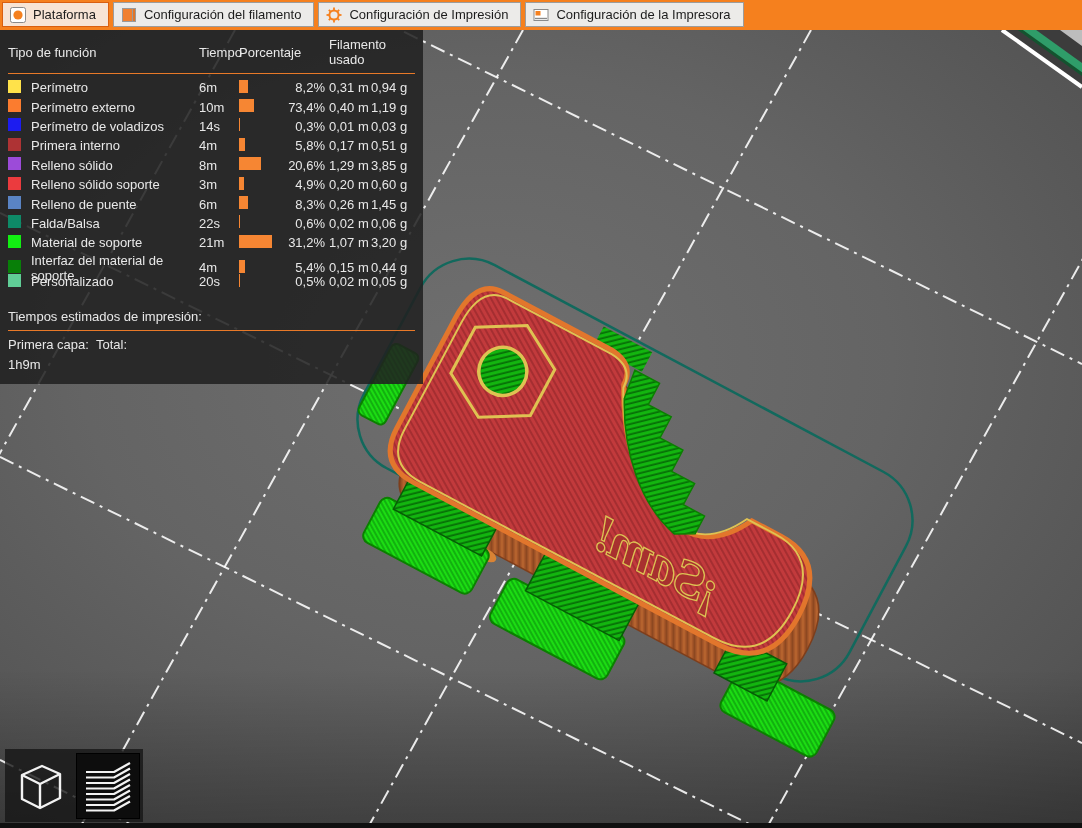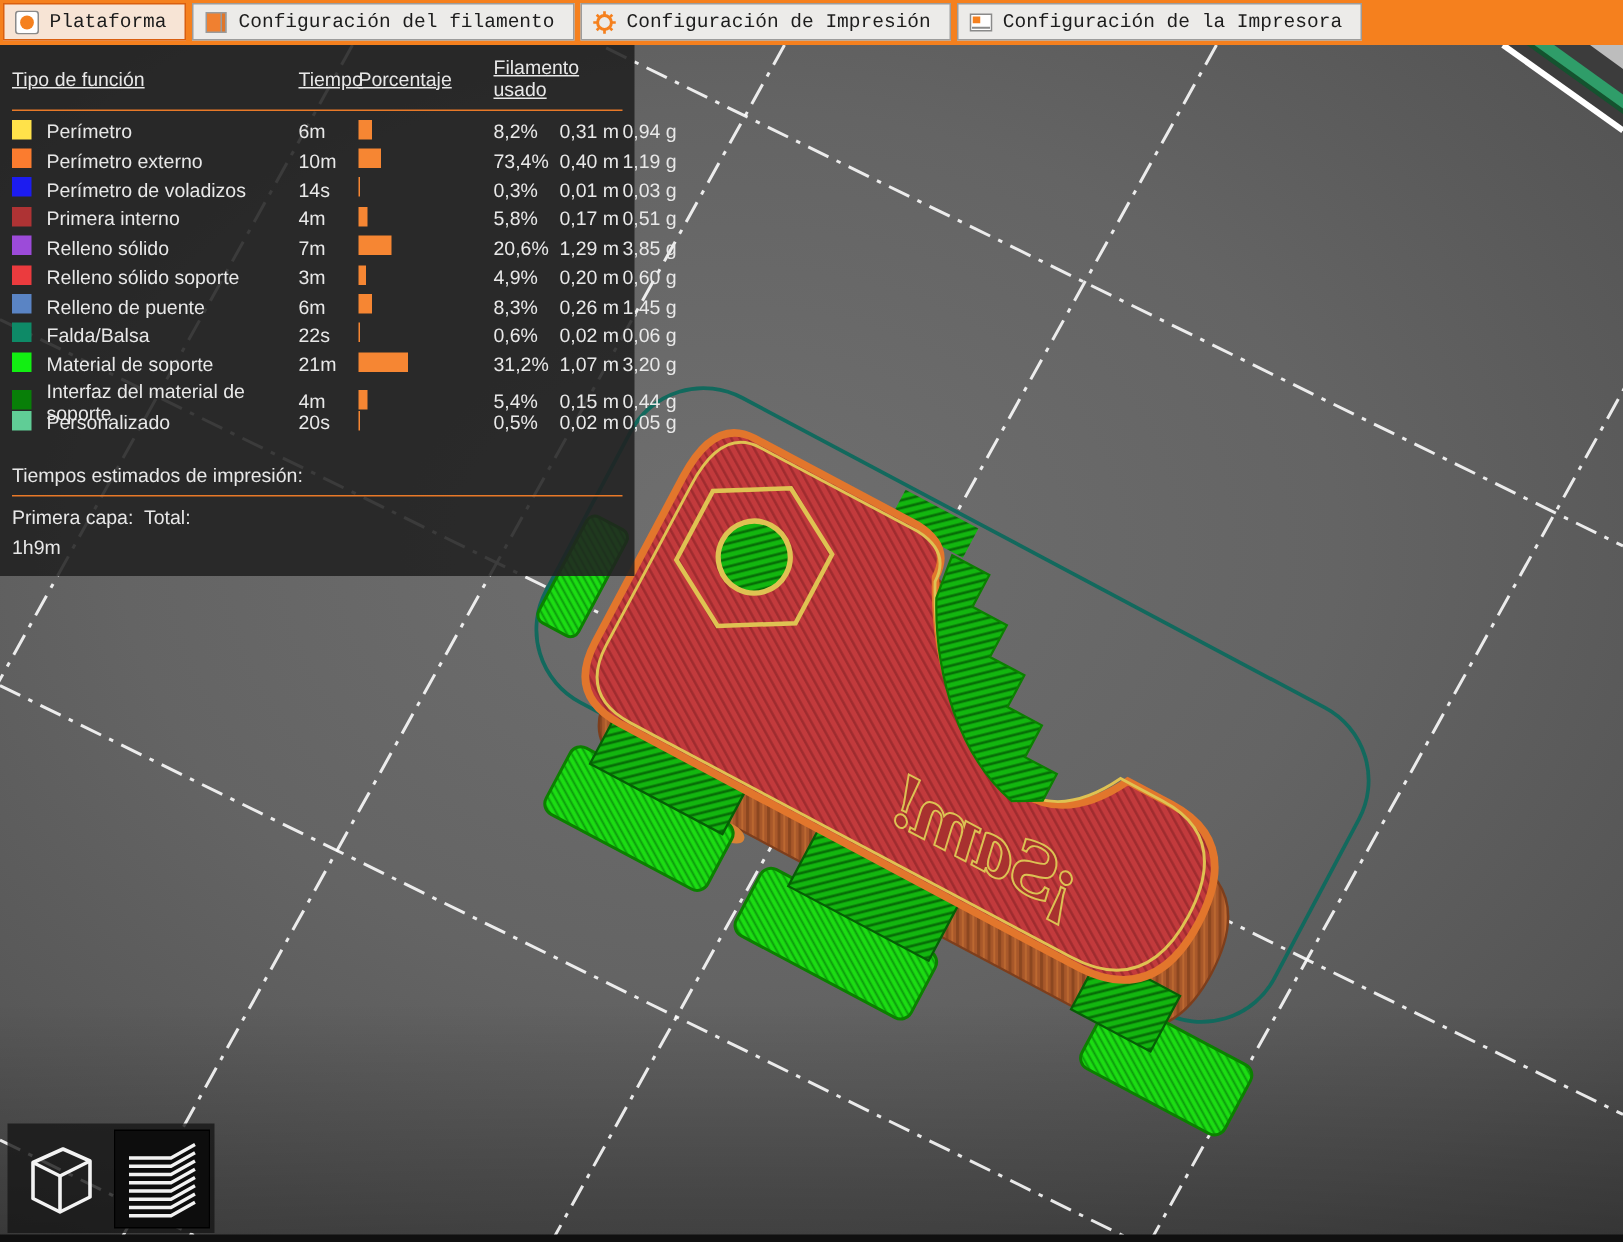--- a/index.html
+++ b/index.html
@@ -5,43 +5,43 @@
   * { margin:0; padding:0; box-sizing:border-box; }
   html,body { width:1082px; height:828px; overflow:hidden;
     font-family:"Liberation Sans", sans-serif; background:#000; }
 
   
   .tabbar { position:absolute; left:0; top:0; width:1082px; height:30px;
     background:var(--accent,#F5801E); display:flex; align-items:center;
     padding:2px 0 3px 2px; gap:4px; }
   .tab { height:25px; display:flex; align-items:center; gap:7px;
     padding:0 12px 0 7px; background:#ECEBE9; border:1px solid #9C9C9C;
-    font-size:13px; color:#1c1c1c; white-space:nowrap; cursor:default;font-family:Liberation Mono, monospace; }
+    font-size:13px; color:#1c1c1c; white-space:nowrap; cursor:default; }
   .tab.selected { background:#F7E4D5; border:1px solid #D95F10; }
   .tab .ticon { width:16px; height:16px; flex:0 0 16px; }
 
   
   .viewport { position:absolute; left:0; top:30px; width:1082px; height:798px;
     background:
       radial-gradient(ellipse 900px 650px at 45% 42%, #6f6f6f 0%, #646464 45%, #555 78%, #474747 100%);
   }
   .viewport svg.scene { position:absolute; inset:0; }
 
   
   .legend { position:absolute; left:0; top:0; width:423px;
     background:rgba(32,32,32,0.87); color:#E8E8E8; font-size:13px;
     padding:7px 8px 10px 8px; }
   .lgrid { display:grid;
     grid-template-columns:23px 168px 40px 46px 44px 42px 40px;
     align-items:center; }
-  .lgrid .hdr { color:#E8E8E8;text-decoration:underline; }
+  .lgrid .hdr { color:#E8E8E8; }
   .hr-orange { border:0; border-top:1px solid #E87928; margin:6px 0 4px 0; }
   .lrow { height:19.4px; }
   .swatch { width:13px; height:13px; display:inline-block; }
-  .cell-r { text-align:right; padding-right:4px; white-space:nowrap;margin-left:44px; }
+  .cell-r { text-align:right; padding-right:4px; white-space:nowrap; }
   .bar { height:13px; background:#F68633; }
   .sect { margin-top:18px; }
   .kv { display:grid; grid-template-columns:88px auto; line-height:19.5px; }
 
   
   .viewmodes { position:absolute; left:5px; top:719px; width:138px; height:73px;
     background:rgba(22,22,22,0.8); display:flex; align-items:center;
     gap:5px; padding:4px; }
   .vmbtn { width:64px; height:64px; display:flex; align-items:center;
     justify-content:center; }
@@ -244,21 +244,21 @@
         <span>4m</span>
         <span><span class="bar" style="width: 6.148px; display: inline-block;"></span></span>
         <span class="cell-r">5,8%</span>
         <span class="cell-r">0,17 m</span>
         <span class="cell-r">0,51 g</span>
       </div>
 
       <div class="lgrid lrow">
         <span><span class="swatch" style="background: rgb(156, 75, 217);"></span></span>
         <span>Relleno sólido</span>
-        <span>7m</span>
+        <span>8m</span>
         <span><span class="bar" style="width: 21.836px; display: inline-block;"></span></span>
         <span class="cell-r">20,6%</span>
         <span class="cell-r">1,29 m</span>
         <span class="cell-r">3,85 g</span>
       </div>
 
       <div class="lgrid lrow">
         <span><span class="swatch" style="background: rgb(235, 59, 62);"></span></span>
         <span>Relleno sólido soporte</span>
         <span>3m</span>

